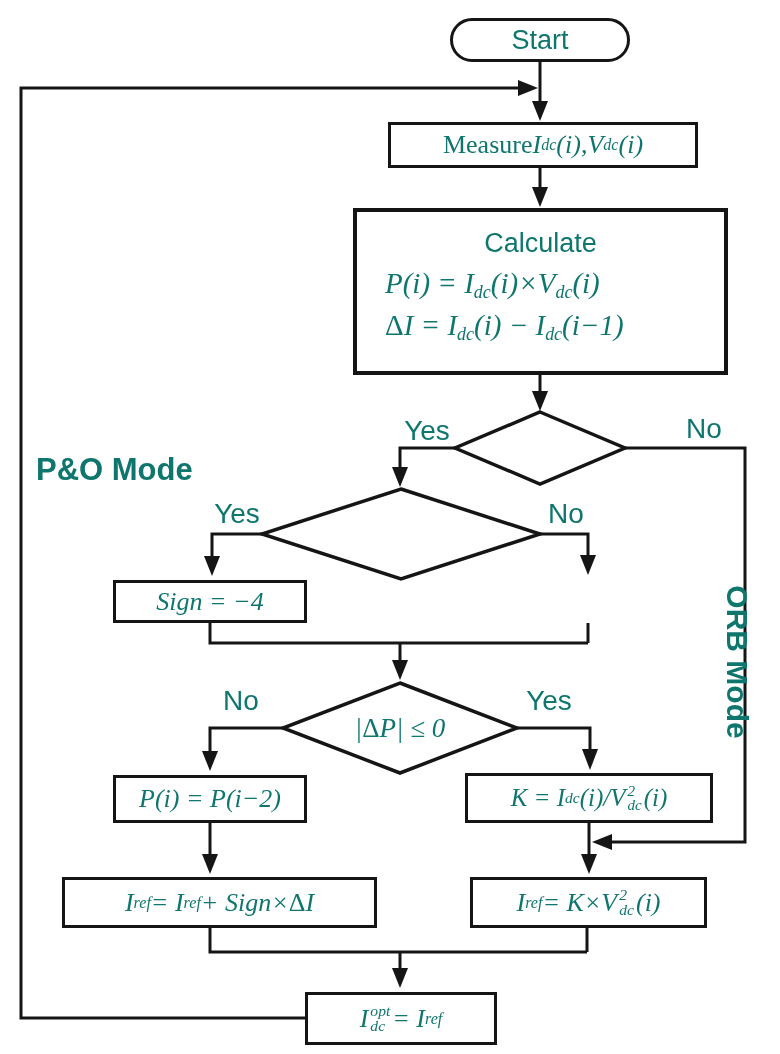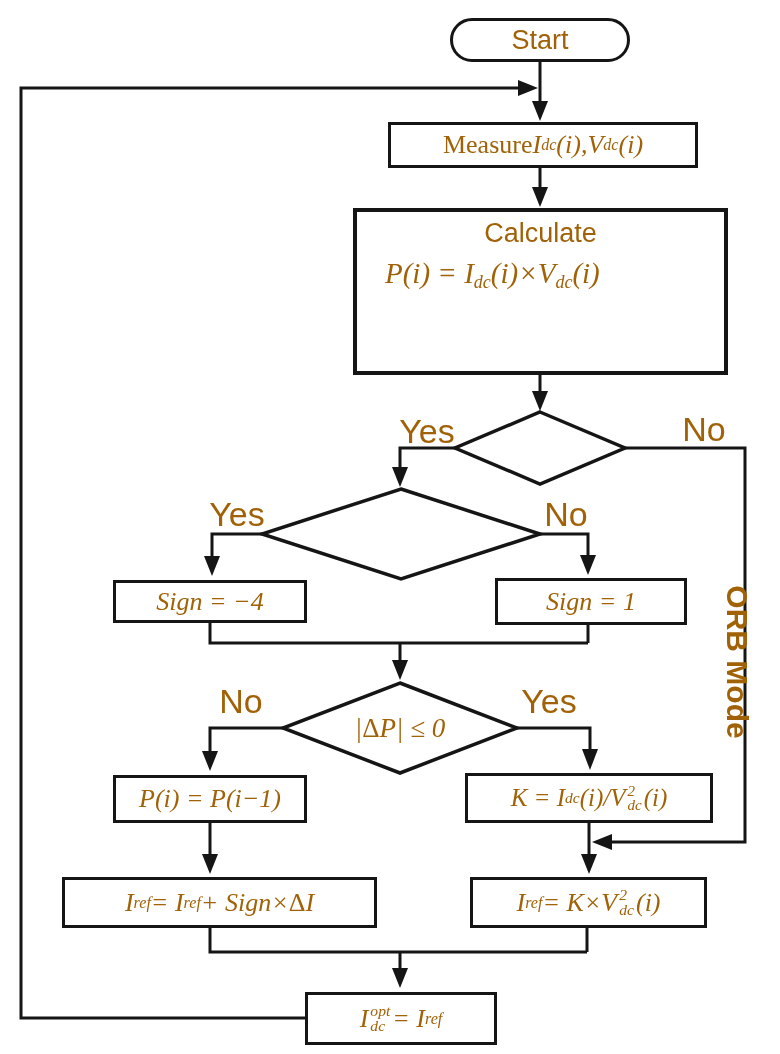--- a/index.html
+++ b/index.html
@@ -1,29 +1,29 @@
 <!DOCTYPE html>
 <html><head>
 <meta charset="utf-8">
 <style>
   html,body{margin:0;padding:0;background:#fff;}
   .stage{position:relative;width:780px;height:1054px;background:#ffffff;overflow:hidden;
-         font-family:"Liberation Serif",serif;color:#a16207;}
+         font-family:"Liberation Serif",serif;color:#0f766e;}
   .stage svg{position:absolute;left:0;top:0;}
   .bx{position:absolute;box-sizing:border-box;display:flex;align-items:center;justify-content:center;
       border:3px solid #151515;background:#fff;font-style:italic;font-size:26px;white-space:nowrap;}
   .oval{border-radius:24px;font-family:"Liberation Sans",sans-serif;font-style:normal;font-size:27px;}
-  .calc{display:block;text-align:left;padding-top:2px;border-width:4px;}
+  .calc{display:block;text-align:left;padding-top:12px;border-width:4px;}
   .calc-title{font-family:"Liberation Sans",sans-serif;font-style:normal;font-size:27px;
               text-align:center;line-height:38px;}
   .calc-line{font-size:29px;line-height:42px;padding-left:28px;font-style:italic;white-space:nowrap;}
   .dtxt{position:absolute;display:flex;align-items:center;justify-content:center;
         font-style:italic;font-size:27px;white-space:nowrap;}
   .lbl{position:absolute;display:flex;align-items:center;justify-content:center;
-       font-family:"Liberation Sans",sans-serif;font-size:34px;white-space:nowrap;}
+       font-family:"Liberation Sans",sans-serif;font-size:28px;white-space:nowrap;}
   .mode{position:absolute;font-family:"Liberation Sans",sans-serif;font-weight:bold;
         font-size:31px;white-space:nowrap;}
   sub{font-size:0.62em;vertical-align:-0.3em;line-height:0;font-style:inherit;}
   .stk{display:inline-flex;flex-direction:column;align-items:flex-start;
        vertical-align:-0.42em;line-height:0.95;font-size:0.6em;margin:0 2px;}
   .stk .ss{display:block;}
   .rm{font-style:normal;}
 </style>
 </head>
 <body>
@@ -74,38 +74,39 @@
     </g>
   </svg>
 
   <div class="bx oval" style="left:450px;top:18px;width:180px;height:44px">Start</div>
 
   <div class="bx" style="left:388px;top:122px;width:310px;height:46px"><span class="rm">Measure </span>I<sub>dc</sub>(i),V<sub>dc</sub>(i)</div>
 
   <div class="bx calc" style="left:353px;top:208px;width:375px;height:167px">
     <div class="calc-title">Calculate</div>
     <div class="calc-line">P(i) = I<sub>dc</sub>(i)×V<sub>dc</sub>(i)</div>
+    <div class="calc-line"><span class="rm">Δ</span>I = I<sub>dc</sub>(i) − I<sub>dc</sub>(i−1)</div>
   </div>
 
   <div class="lbl" style="left:397px;top:416px;width:60px;height:30px">Yes</div>
   <div class="lbl" style="left:674px;top:414px;width:60px;height:30px">No</div>
 
+  <div class="mode" style="left:36px;top:452px">P&amp;O Mode</div>
   <div class="mode" style="left:622px;top:645px;width:230px;height:34px;text-align:center;transform:rotate(90deg);font-size:30px">ORB Mode</div>
 
   <div class="lbl" style="left:207px;top:499px;width:60px;height:30px">Yes</div>
   <div class="lbl" style="left:536px;top:499px;width:60px;height:30px">No</div>
 
   <div class="bx" style="left:113px;top:580px;width:194px;height:43px">Sign = −4</div>
-  <div class="bx" style="left:495px;top:578px;width:192px;height:47px">Sign = 1</div>
 
   <div class="dtxt" style="left:310px;top:708px;width:180px;height:40px">|<span class="rm">Δ</span>P| ≤ 0</div>
   <div class="lbl" style="left:211px;top:686px;width:60px;height:30px">No</div>
   <div class="lbl" style="left:519px;top:686px;width:60px;height:30px">Yes</div>
 
-  <div class="bx" style="left:113px;top:775px;width:194px;height:48px">P(i) = P(i−1)</div>
+  <div class="bx" style="left:113px;top:775px;width:194px;height:48px">P(i) = P(i−2)</div>
   <div class="bx" style="left:465px;top:773px;width:248px;height:50px;font-size:25px">K = I<sub>dc</sub>(i)/V<span class="stk">
         <span class="ss">2</span>
         <span class="ss">dc</span>
       </span>(i)</div>
 
   <div class="bx" style="left:62px;top:877px;width:315px;height:51px">I<sub>ref</sub> = I<sub>ref</sub> + Sign×<span class="rm">Δ</span>I</div>
   <div class="bx" style="left:470px;top:877px;width:237px;height:51px">I<sub>ref</sub> = K×V<span class="stk">
         <span class="ss">2</span>
         <span class="ss">dc</span>
       </span>(i)</div>

